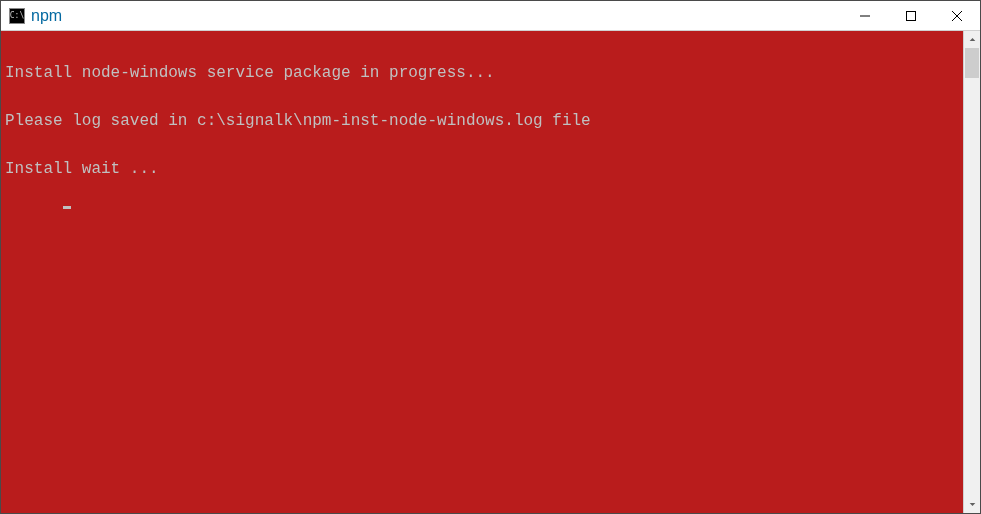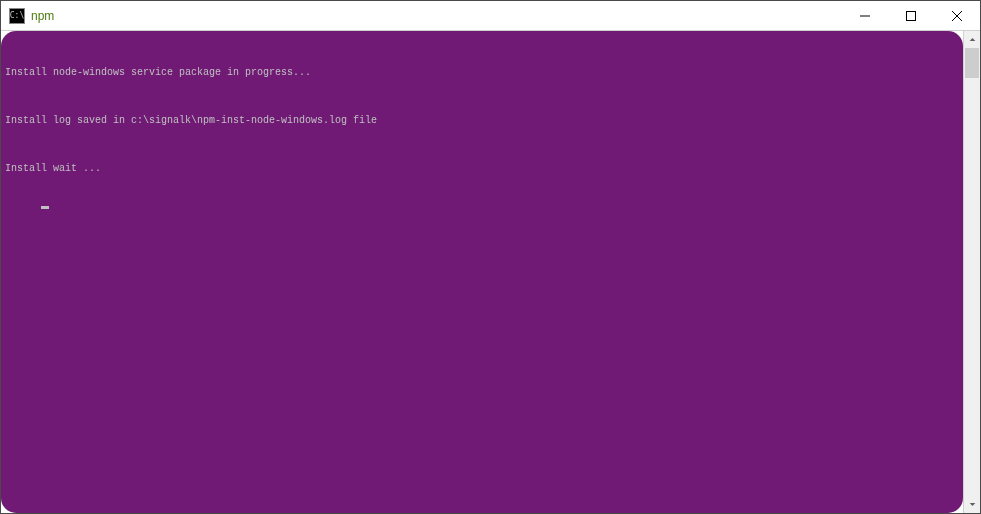--- a/index.html
+++ b/index.html
@@ -39,22 +39,22 @@
       display: flex;
       align-items: center;
       justify-content: center;
       color: #c0c0c0;
       font-family: "Consolas", monospace;
       font-size: 8px;
       line-height: 1;
       border: 1px solid #888;
     }
     .titlebar-title {
-      font-size: 12px;
-      color: #4d7c0f;
+      font-size: 16px;
+      color: #0369a1;
       flex: 1;
     }
     .window-controls {
       display: flex;
       height: 100%;
     }
     .win-btn {
       width: 46px;
       height: 100%;
       display: flex;
@@ -71,30 +71,29 @@
       stroke-width: 1;
       fill: none;
     }
     .content-area {
       flex: 1;
       display: flex;
       min-height: 0;
     }
     .terminal {
       flex: 1;
-      background: #701a75;
+      background: #b91c1c;
       color: #c0c0c0;
       font-family: "Consolas", "Courier New", monospace;
-      font-size: 10px;
+      font-size: 16px;
       line-height: 16px;
       padding: 2px 4px;
       white-space: pre;
       overflow: hidden;
       position: relative;
-      border-radius: 15px;
     }
     .terminal-line {
       display: block;
     }
     .cursor {
       display: inline-block;
       width: 8px;
       height: 3px;
       background: #c0c0c0;
       margin-top: 13px;
@@ -160,21 +159,21 @@
           <line x1="0" y1="0" x2="10" y2="10"></line>
           <line x1="10" y1="0" x2="0" y2="10"></line>
         </svg>
       </button>
     </div>
   </div>
 
   <div class="content-area">
     <div class="terminal">
       <span class="terminal-line">Install node-windows service package in progress...</span>
-      <span class="terminal-line">Install log saved in c:\signalk\npm-inst-node-windows.log file</span>
+      <span class="terminal-line">Please log saved in c:\signalk\npm-inst-node-windows.log file</span>
       <span class="terminal-line">Install wait ...</span>
       <span class="cursor"></span>
     </div>
 
     <div class="scrollbar-vert">
       <div class="scroll-arrow">
         <svg viewBox="0 0 10 10">
           <path d="M1 7 L5 3 L9 7 Z"></path>
         </svg>
       </div>

